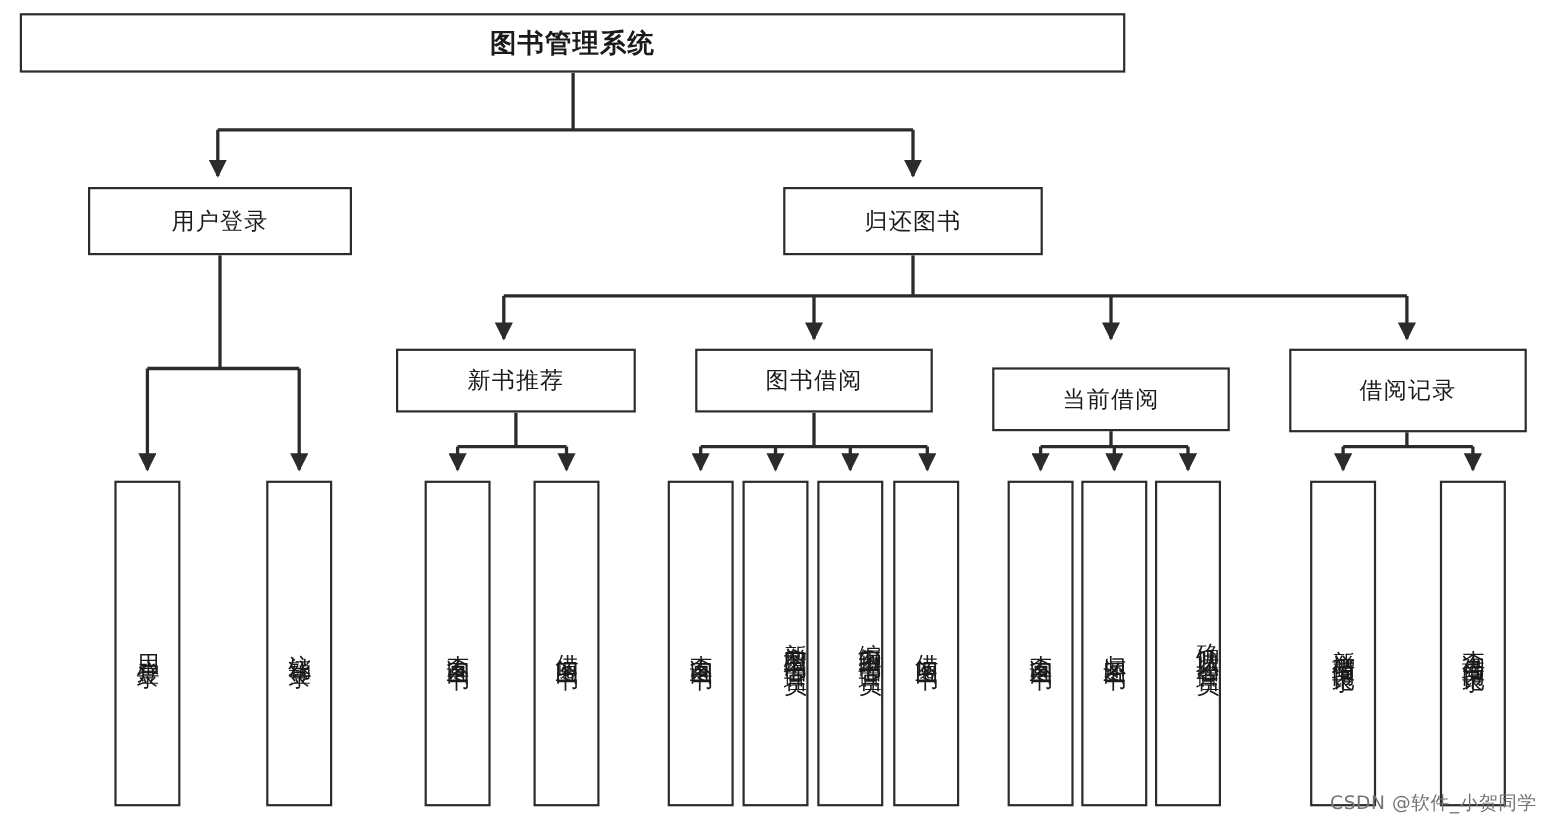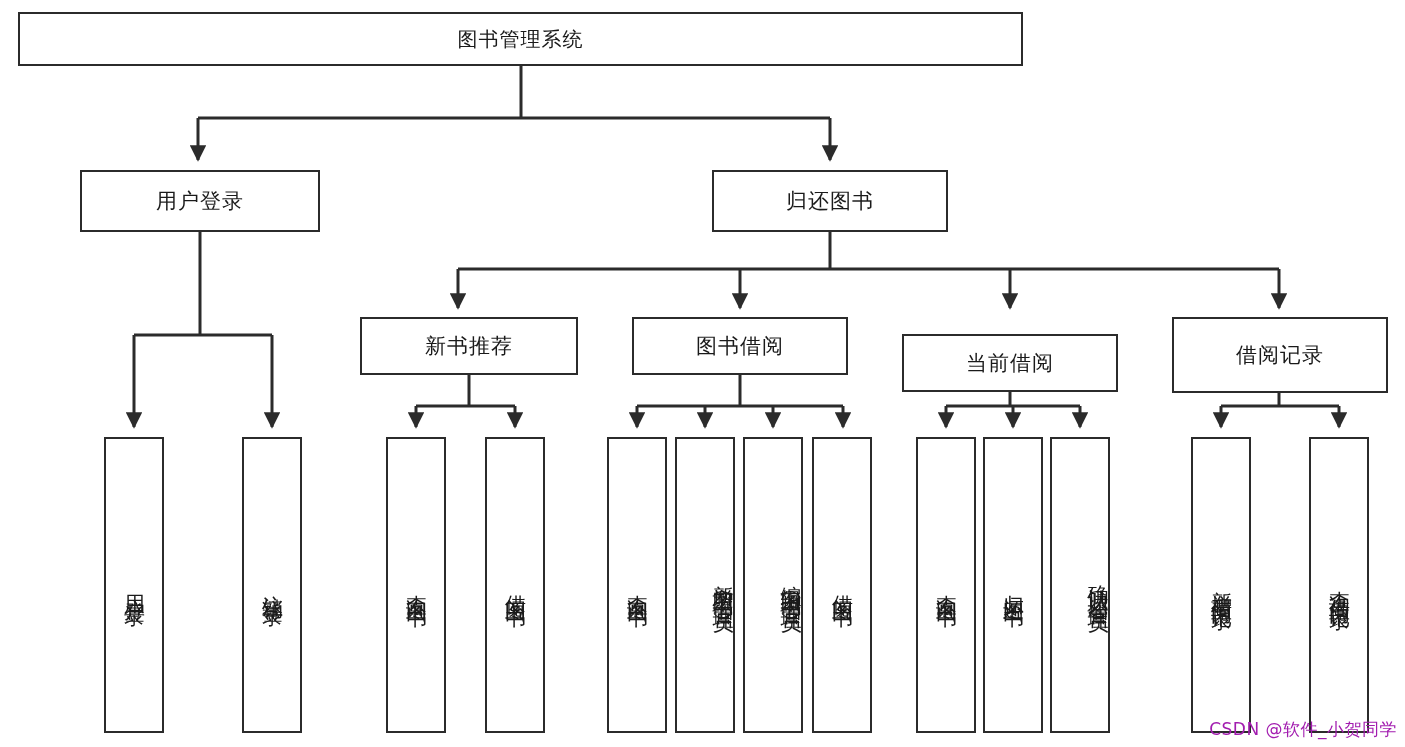--- a/index.html
+++ b/index.html
@@ -30,26 +30,26 @@
     font-size:21px;
     writing-mode:vertical-rl;
     text-orientation:upright;
     letter-spacing:4px;
     line-height:1;
     padding-top:2px;
     overflow:visible;
     white-space:nowrap;
   }
   .node.v.top{align-items:flex-start;}
-  .node.root{font-size:20px;}
+  .node.root{font-size:24px;font-weight:bold;}
 
   #watermark{
     position:absolute;
     right:8px;bottom:6px;
-    color:#a21caf;
+    color:#737373;
     font-size:17px;
     letter-spacing:0.5px;
     white-space:nowrap;
     pointer-events:none;
   }
 </style>
 </head>
 <body>
 
 <div id="diagram">

